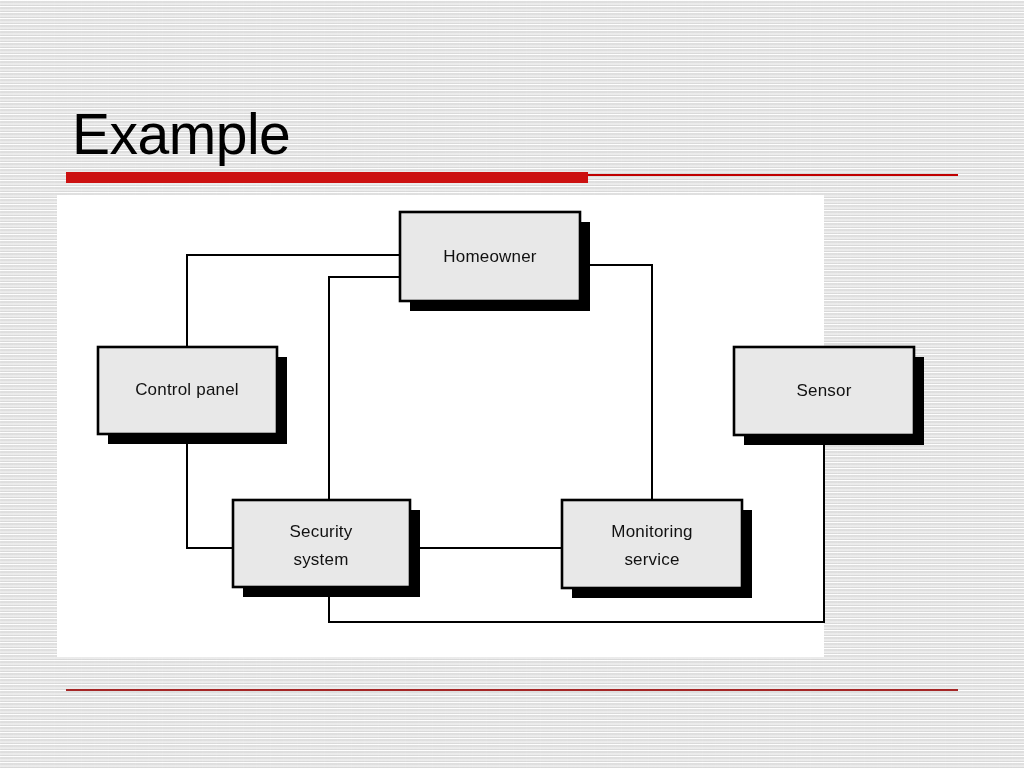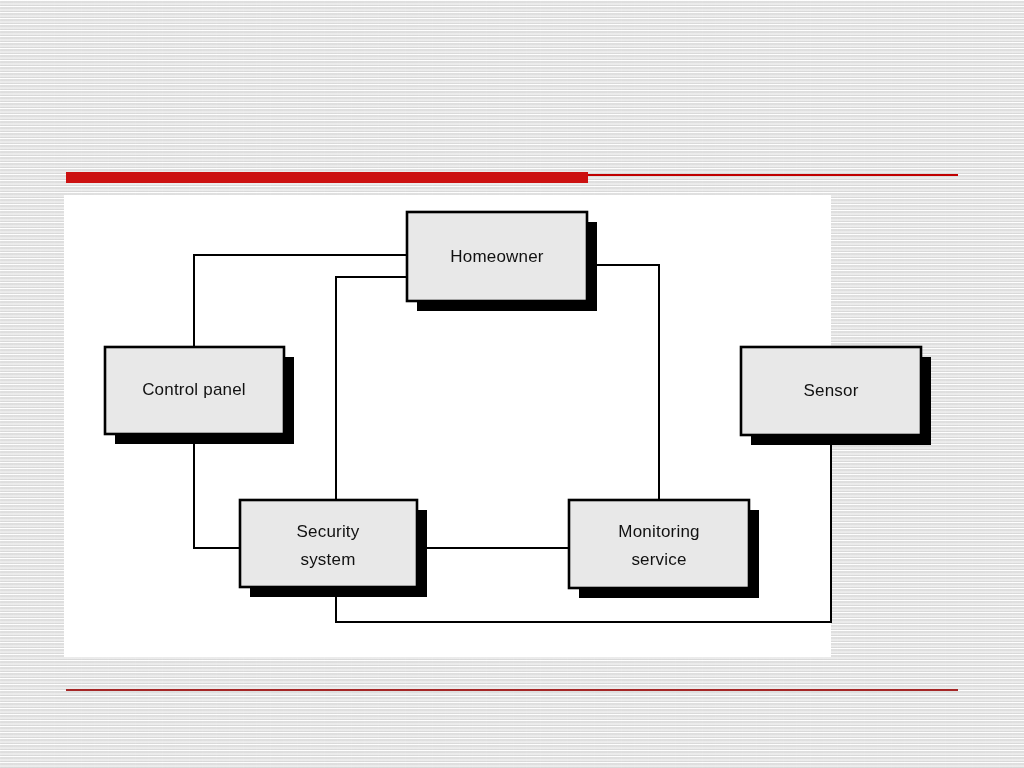--- a/index.html
+++ b/index.html
@@ -84,21 +84,21 @@
     left: 66px;
     top: 689px;
     width: 892px;
     height: 2px;
     background: #a52626;
   }
 
   
   #diagram-panel {
     position: absolute;
-    left: 64px;
+    left: 57px;
     top: 195px;
     width: 767px;
     height: 462px;
     background: #ffffff;
   }
 
   #diagram-svg {
     position: absolute;
     left: 0; top: 0;
     width: 919px;
@@ -113,20 +113,21 @@
     text-anchor: middle;
     dominant-baseline: middle;
     letter-spacing: 0.2px;
   }
 </style>
 </head>
 <body>
 
 <div id="slide">
 
+  <div id="title-text">Example</div>
 
   <div id="title-rule-thin"></div>
   <div id="title-rule-thick"></div>
 
   <div id="diagram-panel">
     <svg id="diagram-svg" viewBox="0 0 919 462" xmlns="http://www.w3.org/2000/svg">
 
       <g stroke="#000000" stroke-width="2.4" fill="none" shape-rendering="crispEdges">
 
         <path d="M 343 60 L 130 60 L 130 152"></path>

